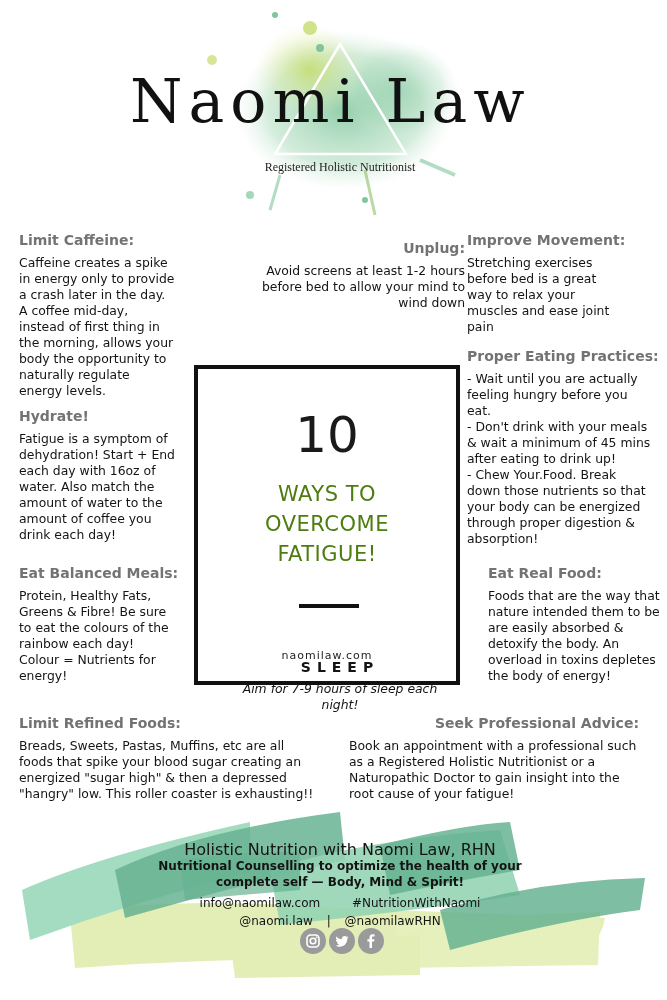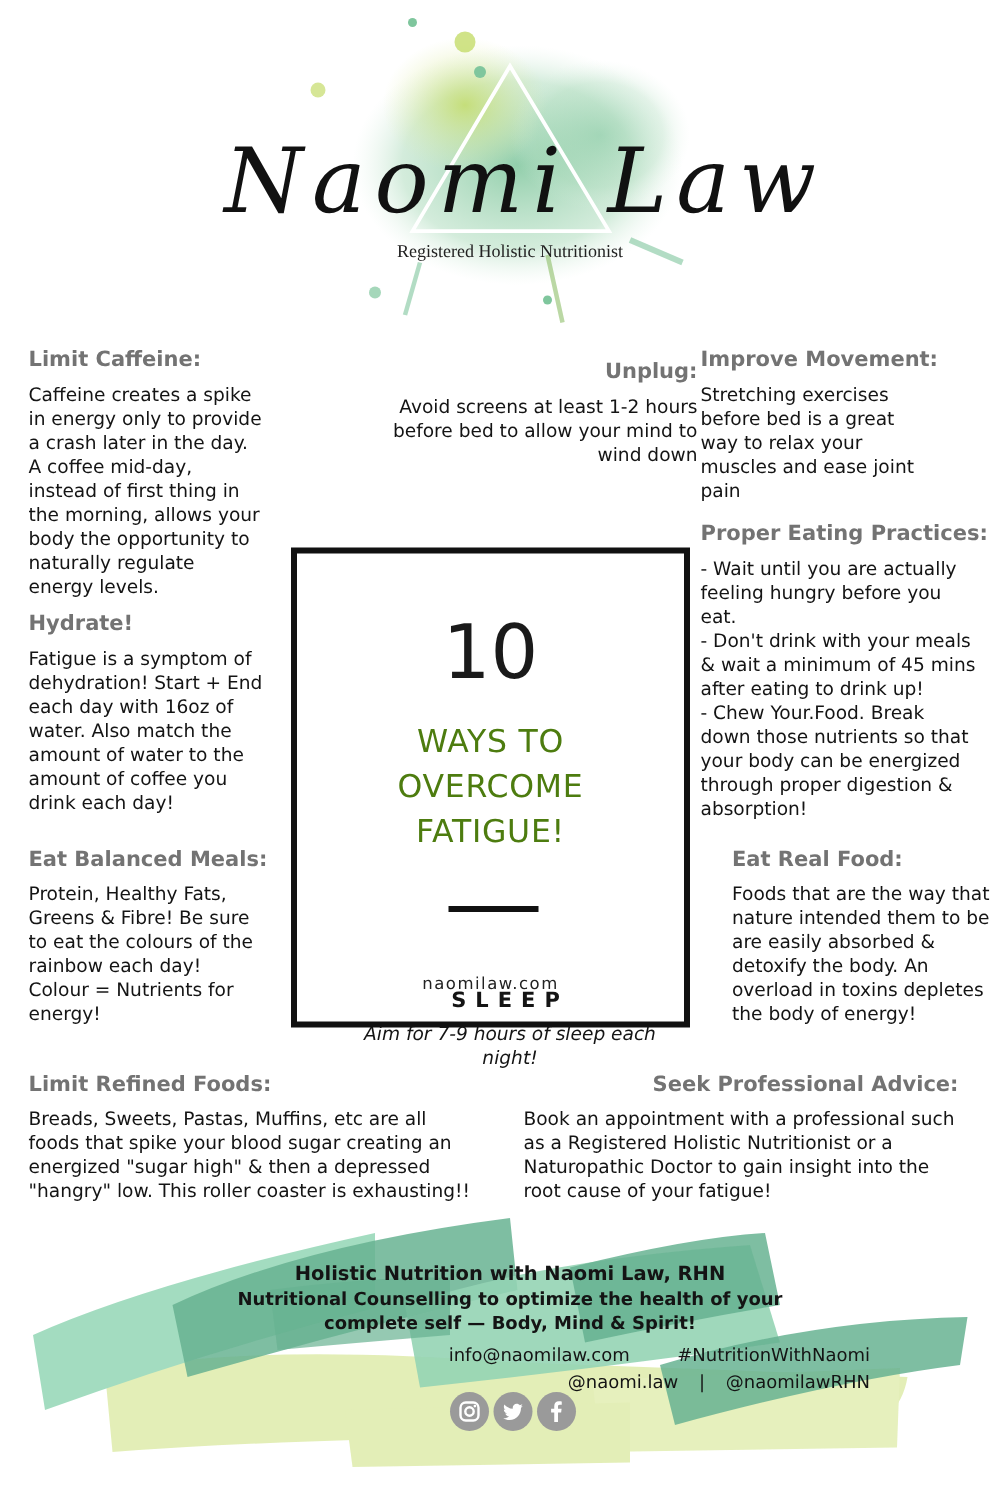--- a/index.html
+++ b/index.html
@@ -5,23 +5,23 @@
     * { box-sizing: border-box; margin: 0; padding: 0; }
     html, body { width: 667px; height: 1000px; background: #ffffff; overflow: hidden; }
     body { position: relative; font-family: "DejaVu Sans", sans-serif; color: #141414; }
 
     .abs { position: absolute; }
 
     
     .logo-wrap { position: absolute; left: 130px; top: 0; width: 420px; height: 220px; }
     .logo-wrap svg { position: absolute; left: 0; top: 0; }
     .logo-script {
-      position: absolute; left: 0; top: 66px; width: 420px; text-align: right;
-      font-family: "DejaVu Serif", serif; font-style: italic; font-size: 60px;
-      letter-spacing: 6px; color: #111; font-weight: normal; margin-top: 20px;
+      position: absolute; left: 0; top: 66px; width: 420px; text-align: left;
+      font-family: "DejaVu Serif", serif; font-size: 60px;
+      letter-spacing: 6px; color: #111; font-weight: normal;
     }
     .logo-sub {
       position: absolute; left: 0; top: 160px; width: 420px; text-align: center;
       font-family: "Liberation Serif", serif; font-size: 12px; color: #222;
     }
 
     .sec-title { font-family: "DejaVu Sans", sans-serif; font-weight: bold; font-size: 14px; line-height: 17px; color: #737373; }
     .sec-body { font-family: "DejaVu Sans", sans-serif; font-size: 12.4px; line-height: 16px; color: #141414; margin-top: 6px; white-space: pre-line; }
     .center { text-align: center; }
 
@@ -44,23 +44,23 @@
     .box-site {
       position: absolute; left: 0; top: 280px; width: 100%; text-align: center;
       font-size: 11px; letter-spacing: 1px; color: #222;
     }
 
     .sleep-title { font-weight: bold; font-size: 14px; letter-spacing: 6px; }
 
     
     .footer-brush { position: absolute; left: 0; top: 800px; width: 667px; height: 200px; }
     .footer-text { position: absolute; left: 100px; top: 842px; width: 480px; text-align: center; }
-    .footer-line1 { font-weight: bold; font-size: 13px; line-height: 16px; }
+    .footer-line1 { font-weight: normal; font-size: 16px; line-height: 16px; }
     .footer-line2 { font-weight: bold; font-size: 12px; line-height: 16px; white-space: pre-line; }
-    .footer-contacts { font-size: 12px; line-height: 18px; margin-top: 4px; text-align: right; }
+    .footer-contacts { font-size: 12px; line-height: 18px; margin-top: 4px; }
     .footer-contacts span { display: inline-block; }
     .gap { width: 24px; }
     .social-row { position: absolute; left: 300px; top: 928px; width: 90px; height: 28px; display: flex; gap: 3px; }
     .social-icon {
       width: 26px; height: 26px; border-radius: 50%; background: #9a9a9a;
       display: flex; align-items: center; justify-content: center; cursor: pointer;
     }
   </style>
 </head>
 <body>

